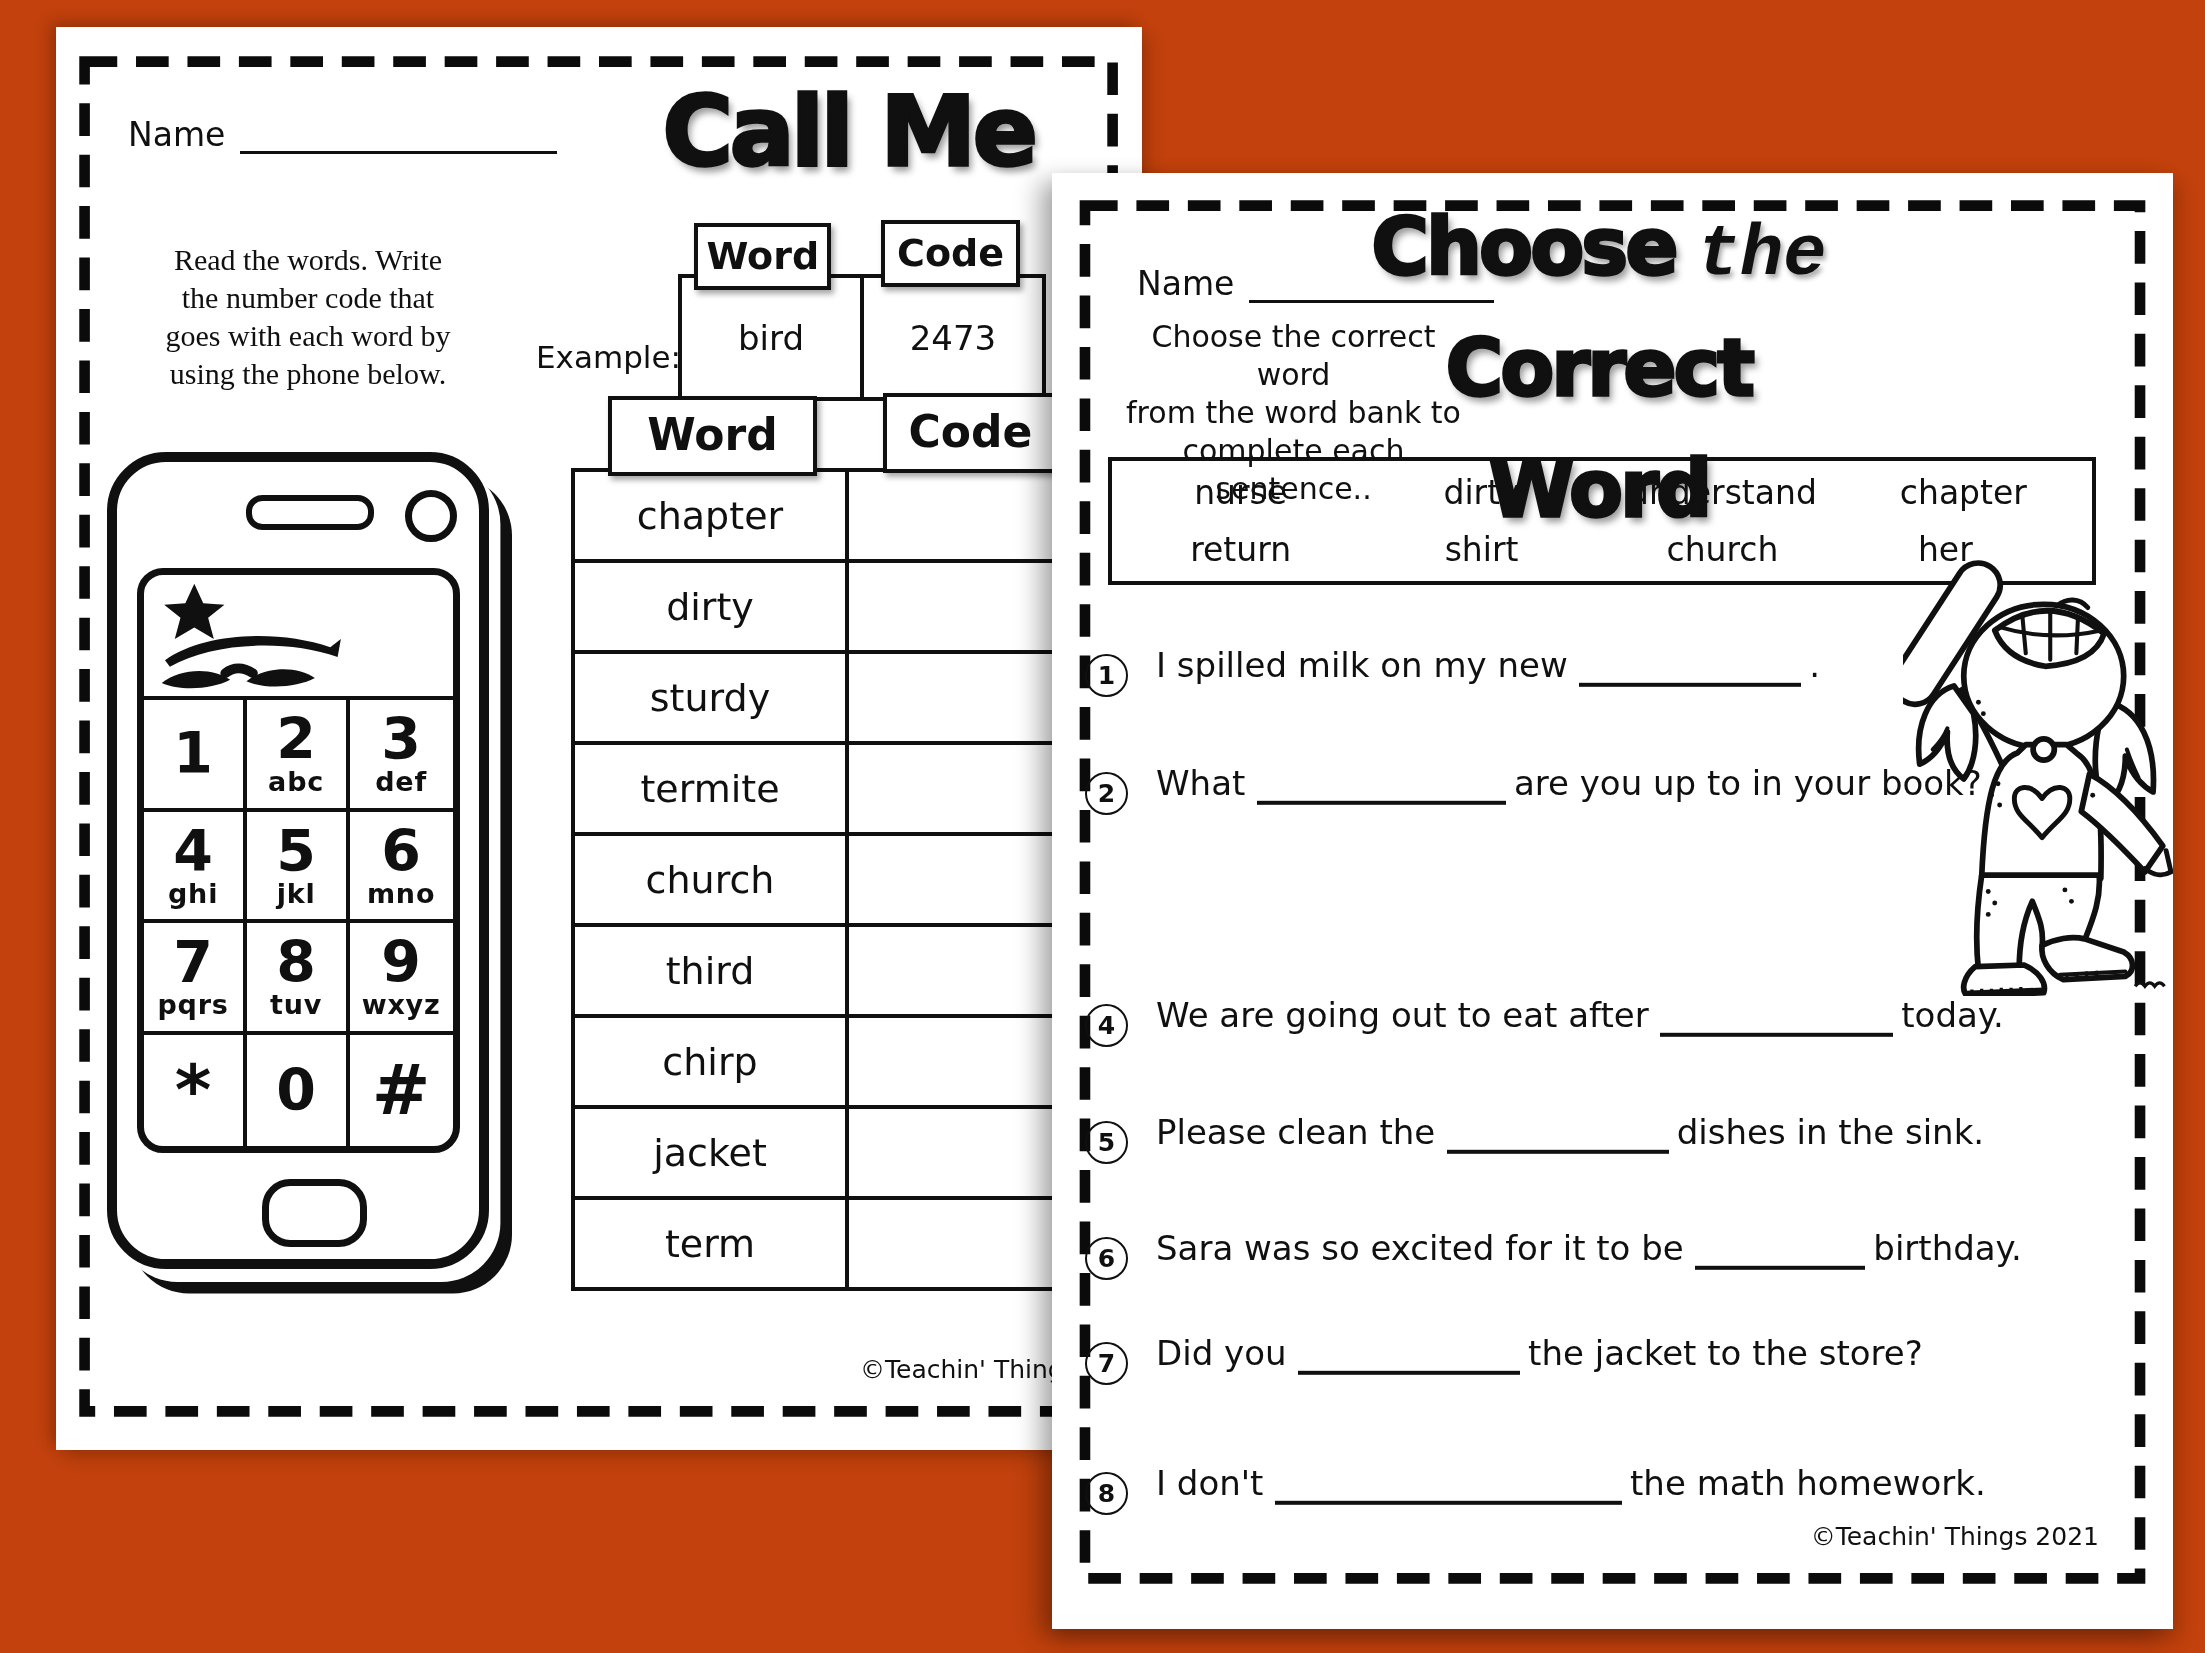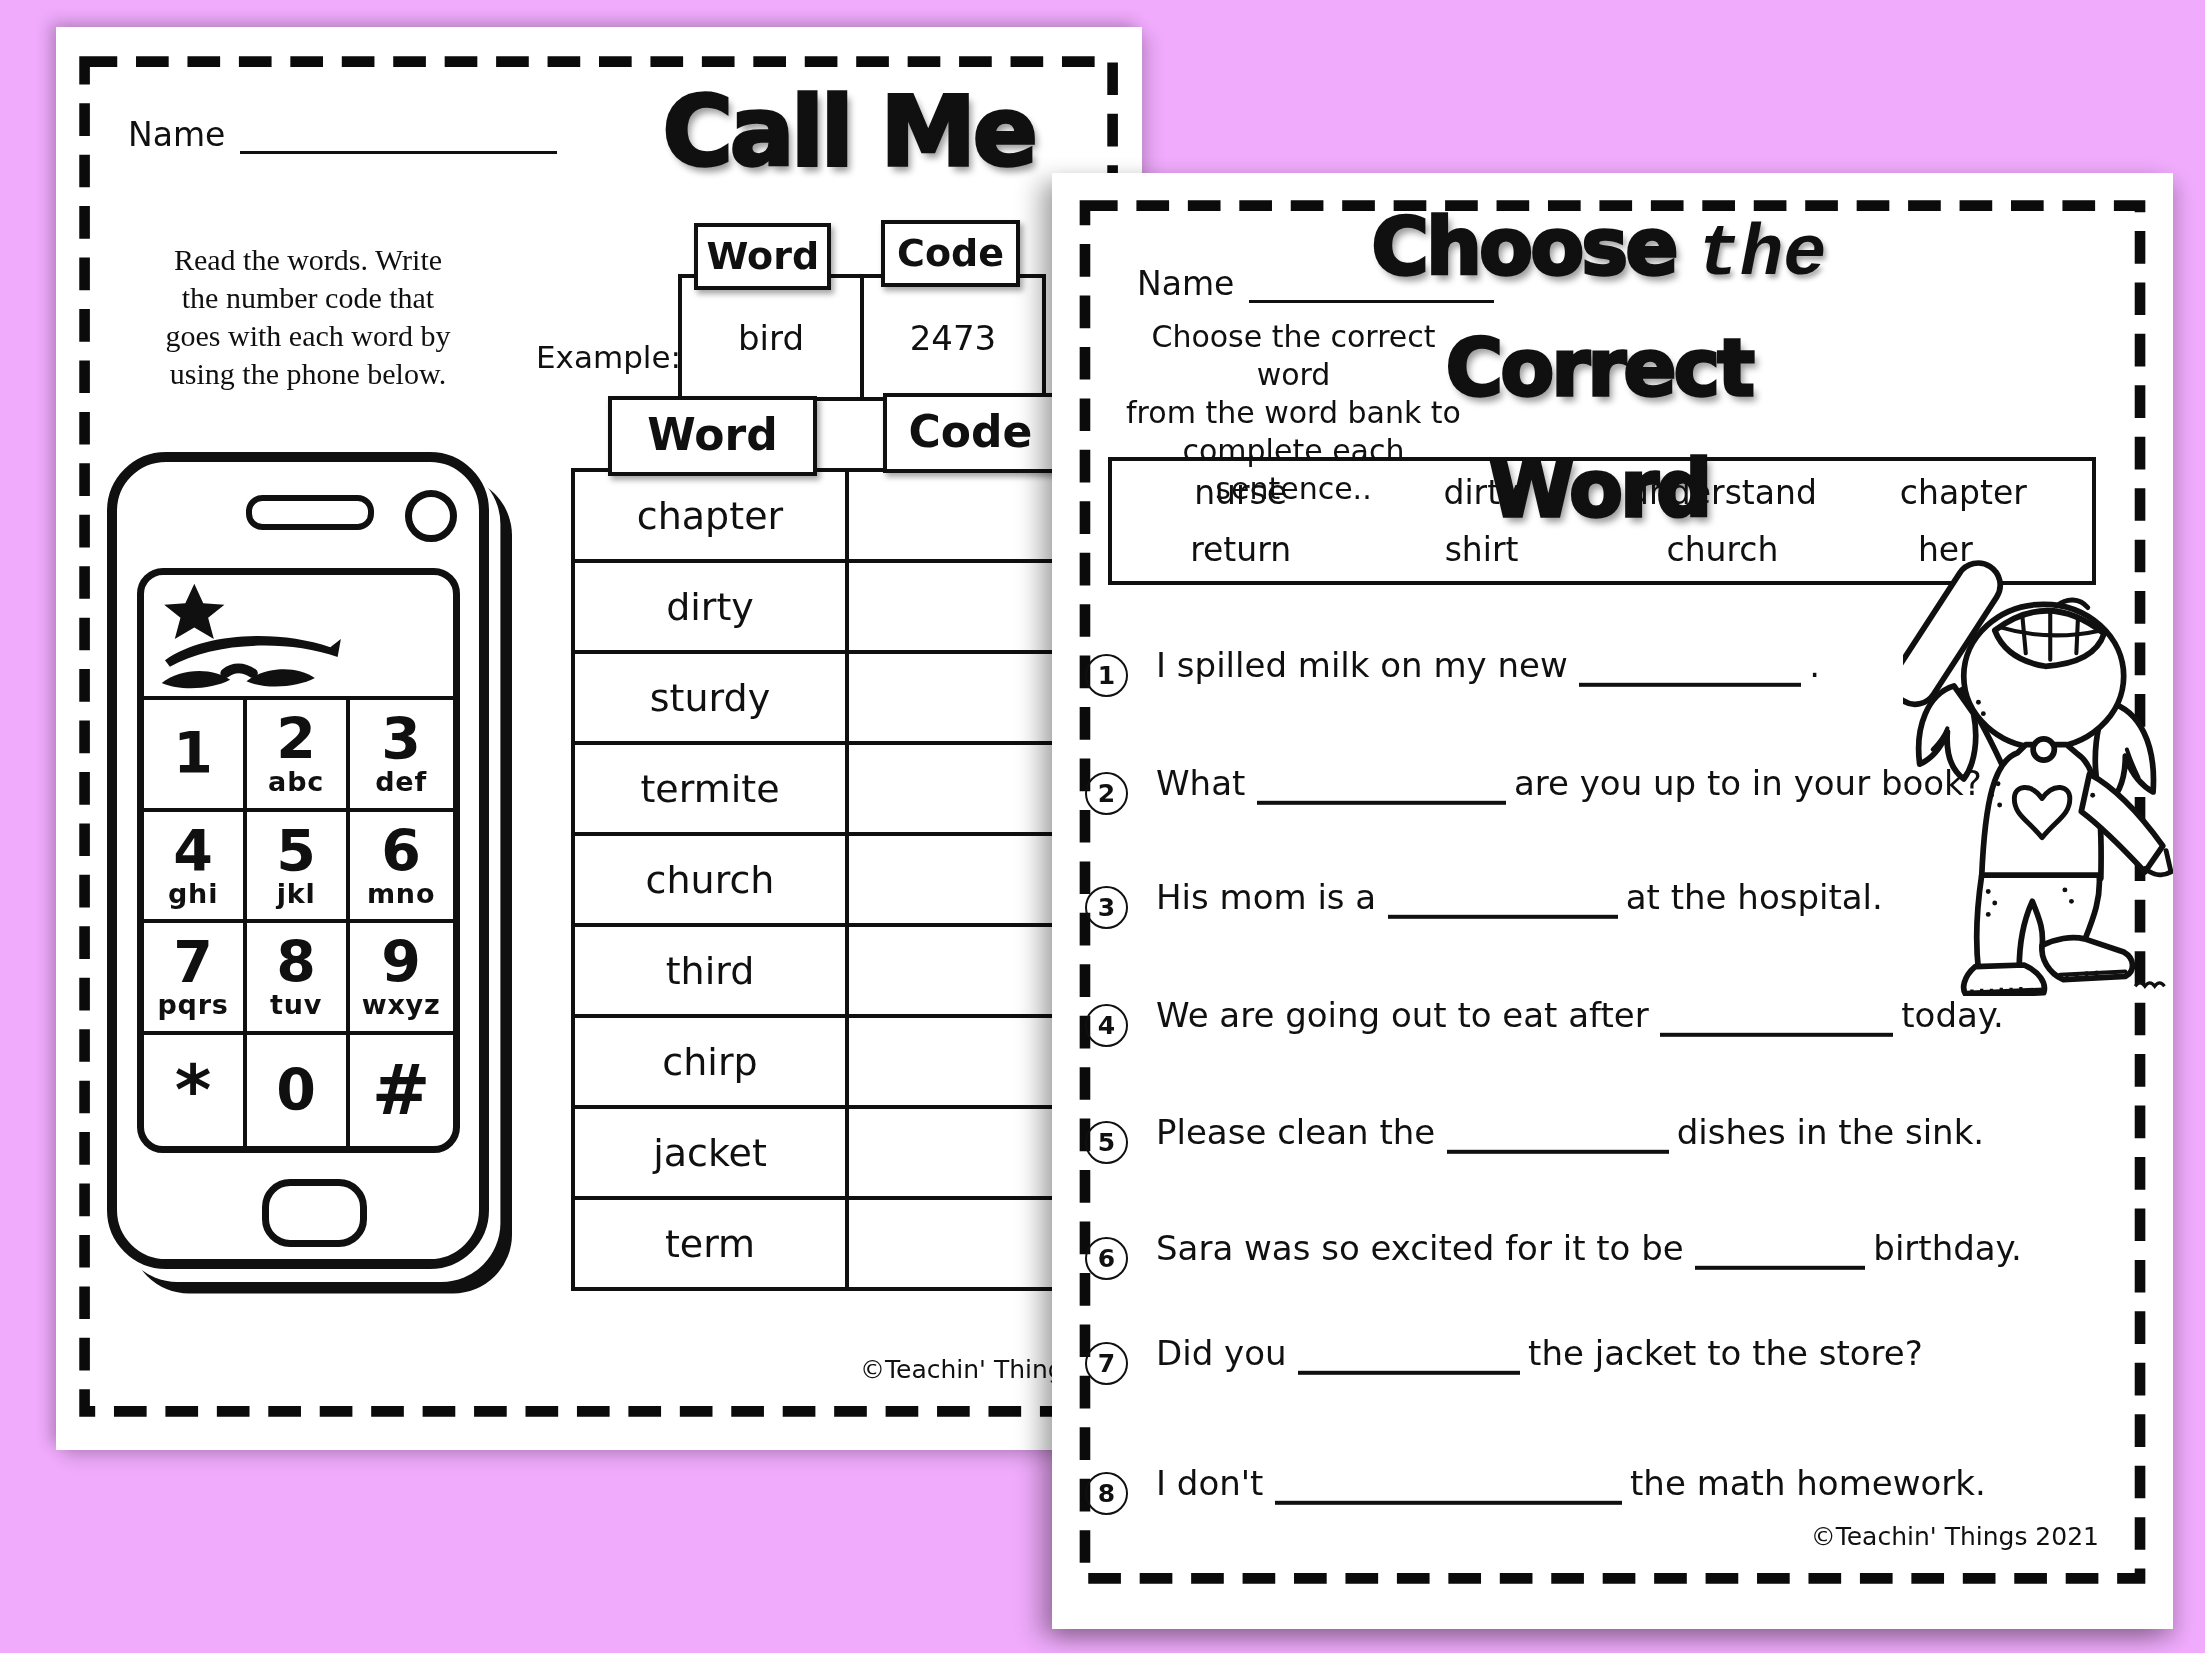--- a/index.html
+++ b/index.html
@@ -1,16 +1,16 @@
 <!DOCTYPE html>
 <html style="font-size:13px"><head>
 <meta charset="utf-8">
 <style>
   html,body{margin:0;padding:0;background:#ffffff;}
-  .stage{position:relative;width:2205px;height:1654px;background:#f0abfc;overflow:hidden;
+  .stage{position:relative;width:2205px;height:1654px;background:#c2410c;overflow:hidden;
          font-family:"DejaVu Sans",sans-serif;color:#101010;}
   .page{position:absolute;background:#ffffff;}
   .page-left{left:56px;top:27px;width:1086px;height:1423px;z-index:1;
              box-shadow:-6.5px -4.9px 14.7px rgba(0,0,0,.22), 6.5px 8.2px 16.3px rgba(0,0,0,.18);}
   .page-right{left:1052px;top:173px;width:1121px;height:1456px;z-index:2;
               box-shadow:-13px 8.2px 23px rgba(0,0,0,.30), 4.9px 9.8px 18px rgba(0,0,0,.18);}
   .dash-svg{position:absolute;left:0;top:0;width:100%;height:100%;pointer-events:none;}
 
   
   .lp-name-row{position:absolute;left:72px;top:88px;font-size:33px;}
@@ -247,21 +247,20 @@
       <span>understand</span>
       <span>chapter</span>
       <span>return</span>
       <span>shirt</span>
       <span>church</span>
       <span style="justify-self:center;transform:translateX(-18px)">her</span>
     </div>
 
     <div class="sentence" style="top:472px"><span class="snum">1</span><span>I spilled milk on my new</span><span class="blank" style="width:222px"></span><span>.</span></div>
     <div class="sentence" style="top:590px"><span class="snum">2</span><span>What</span><span class="blank" style="width:249px"></span><span>are you up to in your book?</span></div>
-    <div class="sentence" style="top:704px"><span class="snum">3</span><span>His mom is a</span><span class="blank" style="width:230px"></span><span>at the hospital.</span></div>
     <div class="sentence" style="top:822px"><span class="snum">4</span><span>We are going out to eat after</span><span class="blank" style="width:233px"></span><span>today.</span></div>
     <div class="sentence" style="top:939px"><span class="snum">5</span><span>Please clean the</span><span class="blank" style="width:222px"></span><span>dishes in the sink.</span></div>
     <div class="sentence" style="top:1055px"><span class="snum">6</span><span>Sara was so excited for it to be</span><span class="blank" style="width:170px"></span><span>birthday.</span></div>
     <div class="sentence" style="top:1160px"><span class="snum">7</span><span>Did you</span><span class="blank" style="width:222px"></span><span>the jacket to the store?</span></div>
     <div class="sentence" style="top:1290px"><span class="snum">8</span><span>I don't</span><span class="blank" style="width:347px"></span><span>the math homework.</span></div>
 
     <svg class="girl" viewBox="0 0 330 560">
       <g fill="#ffffff" stroke="#101010" stroke-width="7" stroke-linejoin="round" stroke-linecap="round">
 
         <rect x="26" y="18" width="54" height="196" rx="27" transform="rotate(33 53 116)"></rect>

